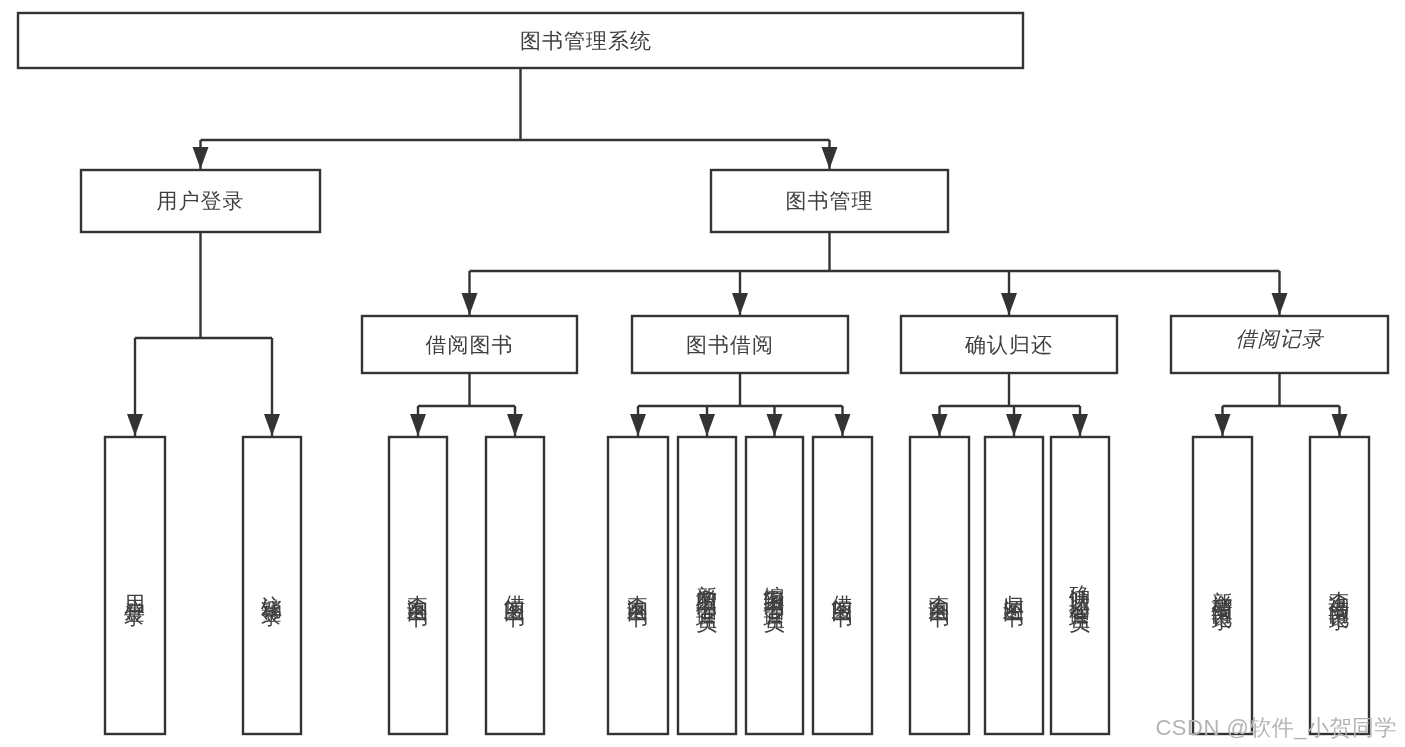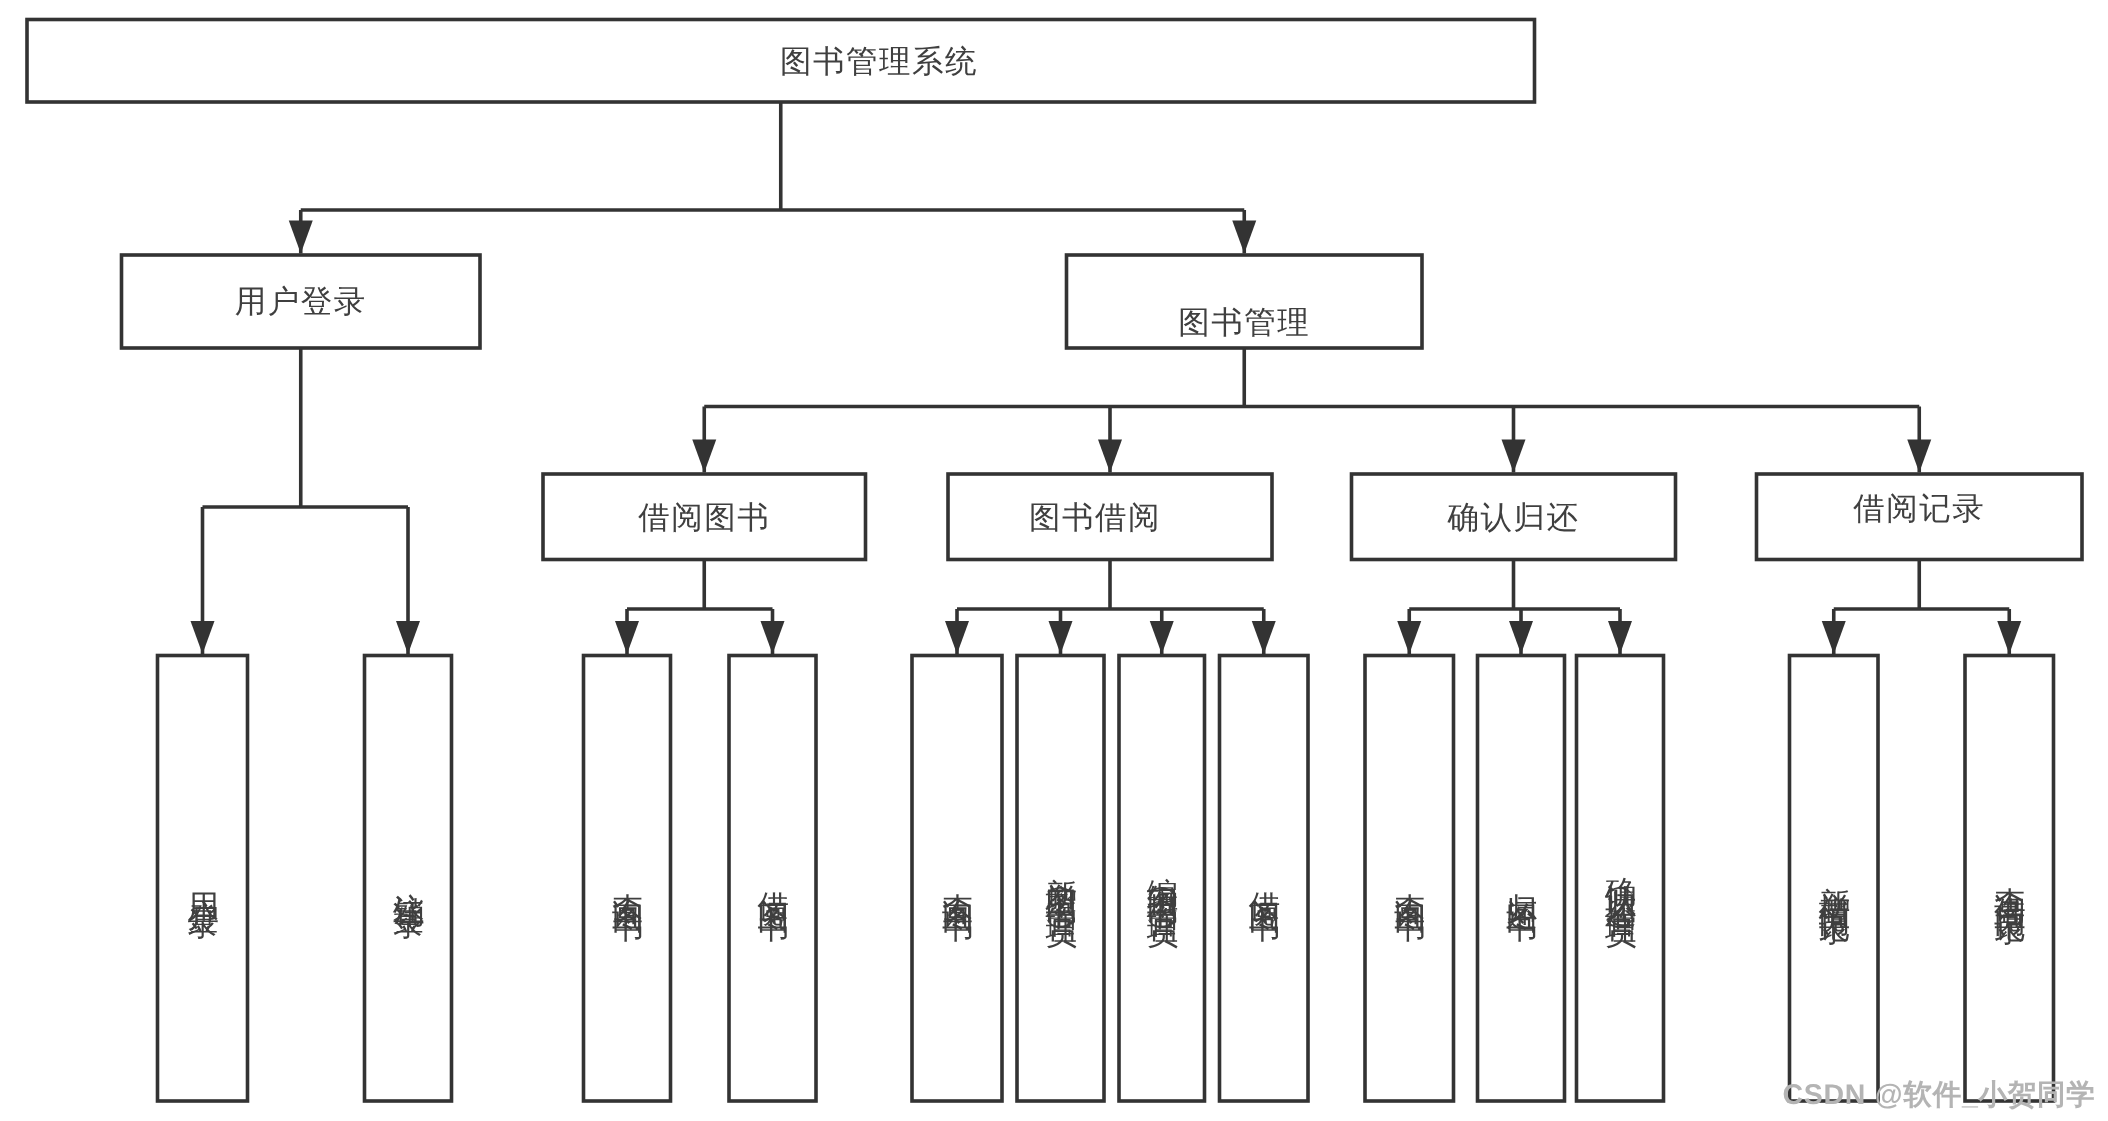--- a/index.html
+++ b/index.html
@@ -60,24 +60,23 @@
     text-orientation: upright;
     letter-spacing: 4px;
     line-height: 1;
     pointer-events: none;
   }
   .watermark {
     position: absolute;
     right: 8px;
     bottom: 4px;
     color: #b4b4b4;
-    font-size: 19px;
+    font-size: 22px;
     letter-spacing: 0.5px;
     white-space: nowrap;
-    font-weight: bold;
   }
 </style>
 </head>
 <body>
 
 <div id="diagram-root">
 
   <svg class="diagram-canvas" viewBox="0 0 1405 747">
     <g id="edges-layer">
         <line x1="520.5" y1="68" x2="520.5" y2="140" class="conn"></line>
@@ -153,25 +152,25 @@
         <rect x="985" y="437" width="58" height="297" class="node-box"></rect>
         <rect x="1051" y="437" width="58" height="297" class="node-box"></rect>
         <rect x="1193" y="437" width="59" height="297" class="node-box"></rect>
         <rect x="1310" y="437" width="59" height="297" class="node-box"></rect>
       </g>
   </svg>
 
   <div id="labels-layer">
       <div class="node-label-h" style="left: 18px; top: 13px; width: 1136px; height: 55px;">图书管理系统</div>
       <div class="node-label-h" style="left: 81px; top: 170px; width: 239px; height: 62px;">用户登录</div>
-      <div class="node-label-h" style="left: 711px; top: 184px; width: 237px; height: 62px;">图书管理</div>
+      <div class="node-label-h" style="left: 711px; top: 170px; width: 237px; height: 62px;">图书管理</div>
       <div class="node-label-h" style="left: 362px; top: 316px; width: 215px; height: 57px;">借阅图书</div>
       <div class="node-label-h" style="left: 632px; top: 316px; width: 196px; height: 57px;">图书借阅</div>
       <div class="node-label-h" style="left: 901px; top: 316px; width: 216px; height: 57px;">确认归还</div>
-      <div class="node-label-h" style="left: 1171px; top: 316px; width: 217px; height: 45px;">借阅记录</div>
+      <div class="node-label-h" style="left: 1171px; top: 316px; width: 217px; height: 45px; font-style: italic;">借阅记录</div>
       <div class="node-label-v" style="left: 105px; top: 437px; width: 60px; height: 297px;">用户登录</div>
       <div class="node-label-v" style="left: 243px; top: 437px; width: 58px; height: 297px;">注销登录</div>
       <div class="node-label-v" style="left: 389px; top: 437px; width: 58px; height: 297px;">查询图书</div>
       <div class="node-label-v" style="left: 486px; top: 437px; width: 58px; height: 297px;">借阅图书</div>
       <div class="node-label-v" style="left: 608px; top: 437px; width: 60px; height: 297px;">查询图书</div>
       <div class="node-label-v" style="left: 678px; top: 437px; width: 58px; height: 297px;">新增图书（管理员）</div>
       <div class="node-label-v" style="left: 746px; top: 437px; width: 57px; height: 297px;">编辑图书（管理员）</div>
       <div class="node-label-v" style="left: 813px; top: 437px; width: 59px; height: 297px;">借阅图书</div>
       <div class="node-label-v" style="left: 910px; top: 437px; width: 59px; height: 297px;">查询图书</div>
       <div class="node-label-v" style="left: 985px; top: 437px; width: 58px; height: 297px;">归还图书</div>

